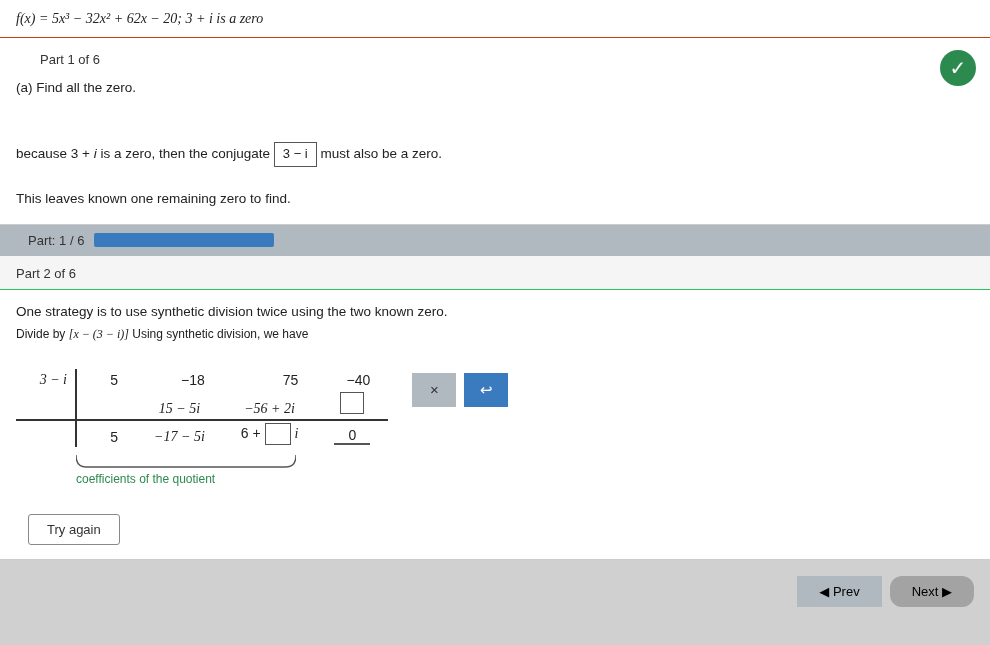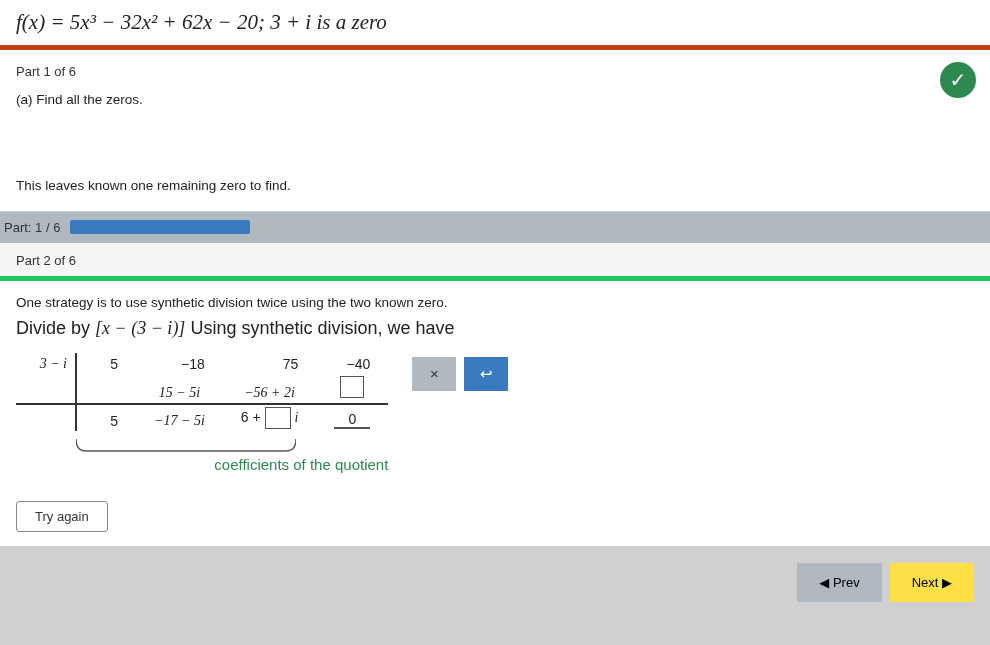--- a/index.html
+++ b/index.html
@@ -8,36 +8,37 @@
       font-size: 14px;
       background: #d0d0d0;
       width: 990px;
       min-height: 645px;
       color: #222;
     }
 
     .top-bar {
       background: #fff;
       padding: 10px 16px;
-      border-bottom: 5px solid #c2410c;
-      font-size: 21px;
+      border-bottom: 1px solid #c2410c;
+      font-size: 14px;
     }
 
     .part1-section {
       background: #fff;
       margin: 0;
       padding: 14px 16px;
       border-bottom: 1px solid #ccc;
       position: relative;
     }
 
     .part1-title {
       font-size: 13px;
       color: #333;
       margin-bottom: 10px;
+      margin-left: 24px;
     }
 
     .part1-body {
       font-size: 13.5px;
       line-height: 1.6;
       color: #222;
     }
 
     .inline-box {
       display: inline-block;
@@ -57,21 +58,21 @@
       background: #2d8a4e;
       display: flex;
       align-items: center;
       justify-content: center;
       color: white;
       font-size: 20px;
     }
 
     .progress-bar-section {
       background: #b0b8c0;
-      padding: 8px 4px;
+      padding: 8px 28px;
       display: flex;
       align-items: center;
       gap: 10px;
     }
 
     .progress-label {
       font-size: 13px;
       color: #333;
       white-space: nowrap;
     }
@@ -87,36 +88,36 @@
       background: #fff;
       margin: 0;
       padding: 0;
       border-bottom: 1px solid #ccc;
     }
 
     .part2-title {
       font-size: 13px;
       color: #333;
       padding: 10px 16px 8px;
-      border-bottom: 5px solid #22c55e;
+      border-bottom: 1px solid #22c55e;
       background: #f5f5f5;
     }
 
     .part2-body {
       padding: 14px 16px;
     }
 
     .strategy-text {
       font-size: 13.5px;
       margin-bottom: 8px;
     }
 
     .divide-text {
-      font-size: 18px;
-      margin-bottom: 14px;
+      font-size: 12px;
+      margin-bottom: 27px;
     }
 
     .synth-table {
       border-collapse: collapse;
       font-size: 14px;
     }
 
     .synth-table td {
       padding: 2px 18px;
       text-align: right;
@@ -161,21 +162,21 @@
     }
 
     .try-again-btn {
       display: inline-block;
       border: 1.5px solid #888;
       background: #fff;
       padding: 7px 18px;
       font-size: 13px;
       cursor: pointer;
       margin-top: 18px;
-      margin-left: 0;
+      margin-left: 12px;
       border-radius: 3px;
       color: #333;
     }
 
     .bottom-area {
       background: #d0d0d0;
       padding: 16px;
     }
 
     
@@ -204,25 +205,30 @@
 
 <div class="part1-section">
   <div class="check-circle">✓</div>
 
   <div class="part1-title">
     <span>Part 1 of 6</span>
   </div>
 
   <div class="part1-body">
     <div>
-      <span>(a) Find all the zeros.</span>
+      <span>(a) Find all the zero.</span>
     </div>
     <br>
     <div>
       <br>
+      <span>
+        because 3 + <i>i</i> is a zero, then the conjugate
+        <span class="inline-box">3 − i</span>
+        must also be a zero.
+      </span>
     </div>
     <br>
     <div>This leaves known one remaining zero to find.</div>
   </div>
 </div>
 
 <div class="progress-bar-section">
   <span class="progress-label">Part: 1 / 6</span>
   <div class="progress-bar-track"></div>
 </div>
@@ -279,36 +285,36 @@
               <span style="display:inline-block; border-bottom:2px solid #555; min-width:36px; text-align:center; padding:0 4px;">0</span>
             </td>
           </tr>
         </tbody>
           </table>
 
         <div style="margin-top:4px; margin-left:60px;">
           <svg width="220" height="18">
             <path d="M 0 4 Q 0 16 10 16 L 105 16 Q 110 16 110 16 Q 115 16 120 16 L 210 16 Q 220 16 220 4" fill="none" stroke="#555" stroke-width="1.5"></path>
           </svg>
-          <div style="color:#2d8a4e; font-size:15px; text-align:right;">coefficients of the quotient</div>
+          <div style="color:#2d8a4e; font-size:12px; text-align:left;">coefficients of the quotient</div>
         </div>
       </div>
 
       <div style="margin-left:24px; margin-top:4px; display:flex; gap:8px;">
         <button class="btn-x">×</button>
         <button class="btn-s">↩</button>
       </div>
     </div>
 
     <div style="margin-top:10px;">
       <button class="try-again-btn">Try again</button>
     </div>
 
   </div>
 </div>
 
 <div class="bottom-area">
 
   <div style="display:flex; justify-content:flex-end; gap:8px;">
     <button style="padding:8px 22px; background:#b0b8c0; border:none; cursor:pointer; border-radius:0; font-size:13px;">◀ Prev</button>
-    <button style="padding:12px 22px; background:#fde047; border:none; cursor:pointer; border-radius:0; font-size:13px;">Next ▶</button>
+    <button style="padding:4px 22px; background:#a3a3a3; border:none; cursor:pointer; border-radius:12px; font-size:13px;">Next ▶</button>
   </div>
 </div>
 
 </body></html>

